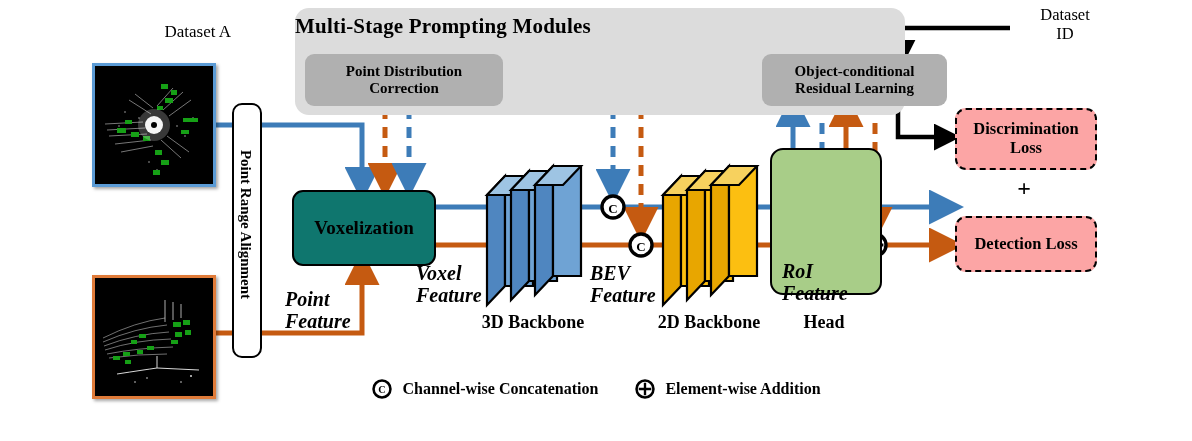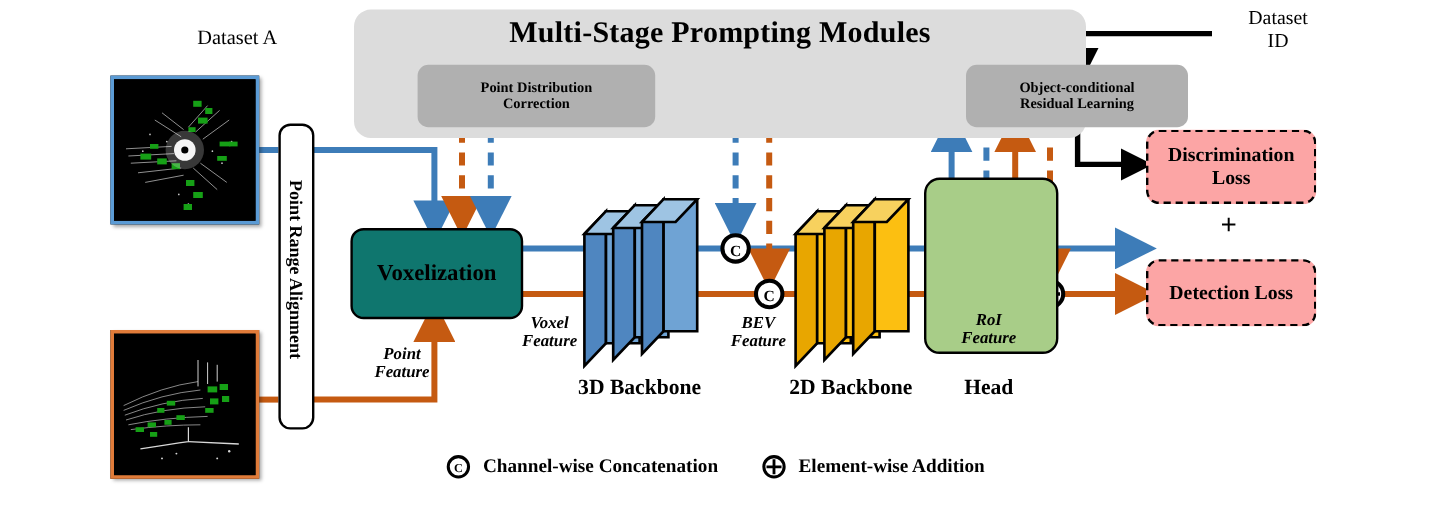--- a/index.html
+++ b/index.html
@@ -4,25 +4,25 @@
 <style>
   html,body{margin:0;padding:0;background:#fff;}
   body{width:1192px;height:441px;position:relative;overflow:hidden;
        font-family:"Liberation Serif","DejaVu Serif",serif;color:#000;}
   #stage{position:absolute;inset:0;}
   .abs{position:absolute;}
 
   
   .panel{left:295px;top:8px;width:610px;height:107px;background:#dcdcdc;
          border-radius:14px;}
-  .panel-title{left:295px;top:14px;width:610px;text-align:center;
-       font-size:25px;font-weight:bold;letter-spacing:.2px;}
+  .panel-title{left:295px;top:14px;width:610px;text-align:left;
+       font-size:21px;font-weight:bold;letter-spacing:.2px;}
   .modbox{background:#b0b0b0;border-radius:9px;height:52px;
           display:flex;align-items:center;justify-content:center;
-          text-align:center;font-weight:bold;font-size:12px;line-height:1.12;margin-left:43px;}
+          text-align:center;font-weight:bold;font-size:15px;line-height:1.12;}
   .mod1{left:305px;top:54px;width:198px;}
   .mod2{left:525px;top:54px;width:165px;}
   .mod3{left:762px;top:54px;width:185px;}
 
   
   .dsimg{width:118px;height:118px;background:#000;overflow:hidden;}
   .dsA{left:92px;top:63px;border:3px solid #5b9bd5;box-shadow:2px 2px 3px rgba(0,0,0,.35);}
   .dsB{left:92px;top:275px;border:3px solid #e07b39;box-shadow:2px 2px 3px rgba(0,0,0,.35);}
   .dslabel{width:160px;text-align:right;font-weight:normal;font-size:17px;}
   .dsAlab{left:71px;top:22px;}
@@ -49,21 +49,21 @@
   .loss{border:2.6px dashed #000;border-radius:11px;background:#fca5a5;
         display:flex;align-items:center;justify-content:center;text-align:center;
         font-weight:bold;font-size:16.5px;line-height:1.15;}
   .loss1{left:955px;top:108px;width:138px;height:58px;}
   .loss2{left:955px;top:216px;width:138px;height:52px;}
   .plus-big{left:955px;top:175px;width:138px;text-align:center;
         font-size:24px;font-weight:bold;}
 
   
   .complabel{text-align:center;font-weight:bold;font-size:18px;}
-  .feat{text-align:center;font-style:italic;font-weight:bold;font-size:14px;line-height:1.1;}
+  .feat{text-align:left;font-style:italic;font-weight:bold;font-size:20px;line-height:1.1;}
 
   
   .legend{left:0;top:378px;width:1192px;display:flex;justify-content:center;
           align-items:center;gap:36px;}
   .leg-item{display:flex;align-items:center;gap:9px;
             font-weight:bold;font-size:16px;}
 
   svg{position:absolute;left:0;top:0;width:1192px;height:441px;
       overflow:visible;pointer-events:none;}
 </style>

